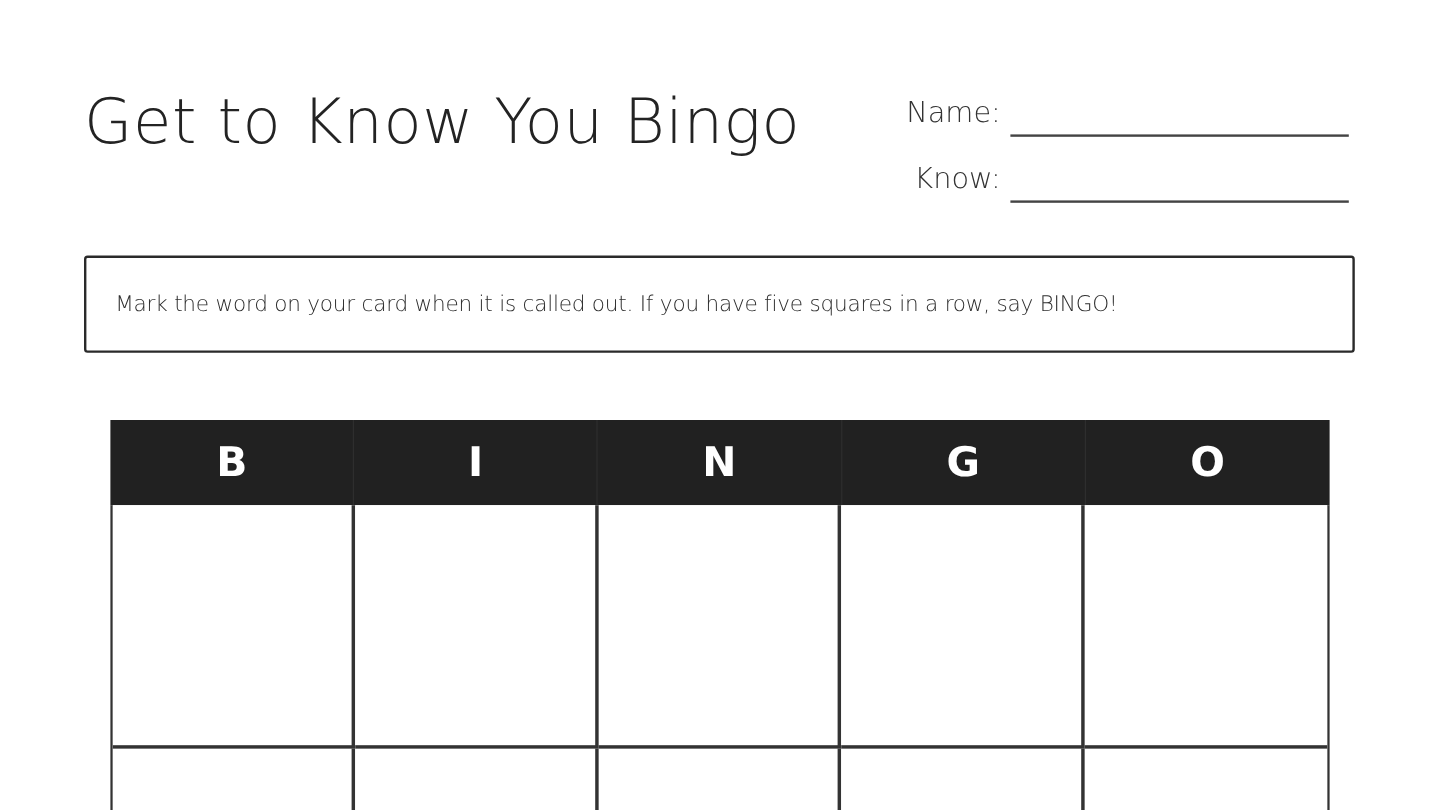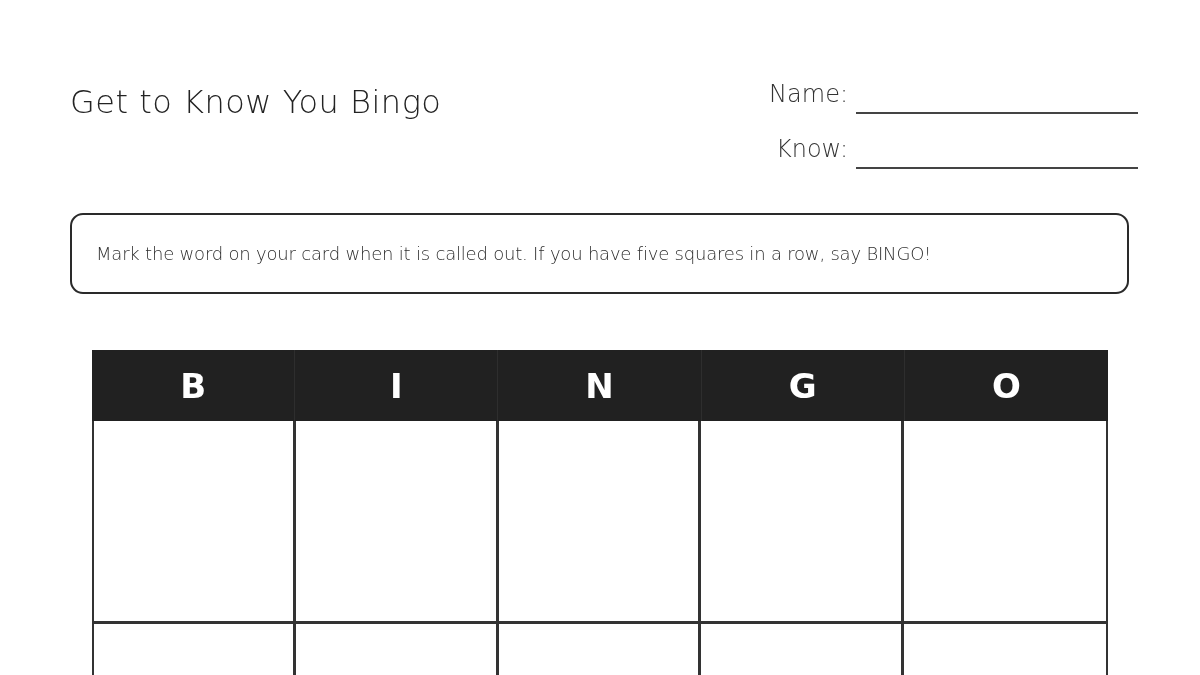--- a/index.html
+++ b/index.html
@@ -4,43 +4,43 @@
 <style>
   html, body { margin: 0; padding: 0; }
   body {
     width: 1200px; height: 675px; overflow: hidden;
     background: #ffffff; position: relative;
     font-family: "Liberation Sans", "DejaVu Sans", sans-serif;
     color: #222222;
   }
   .title {
     position: absolute; left: 70px; top: 76px;
-    font-size: 32px; font-weight: 400; letter-spacing: 0.5px;
+    font-size: 52px; font-weight: 400; letter-spacing: 0.5px;
     color: #232323; line-height: 52px;
     font-family: "DejaVu Sans", sans-serif;
     font-weight: 300;
   }
   .field {
-    position: absolute; right: 62px; display: flex; align-items: flex-end;
+    position: absolute; right: 76px; display: flex; align-items: flex-end;
   }
   .field-label {
     font-size: 24px; color: #333333; margin-right: 8px;
     line-height: 28px; font-family: "DejaVu Sans", sans-serif; font-weight: 300;
     text-align: right;
   }
   .field-line {
     width: 282px; height: 0; border-bottom: 2px solid #444444; margin-bottom: -6px;
   }
   .field-name { top: 80px; }
   .field-date { top: 135px; }
 
   .instructions {
     position: absolute; left: 70px; top: 213px;
     width: 1055px; height: 77px;
-    border: 2.5px solid #2a2a2a; border-radius: 13px;
+    border: 2.5px solid #2a2a2a; border-radius: 3px;
     box-sizing: content-box;
     display: flex; align-items: center;
   }
   .instructions-text {
     padding-left: 24px; font-size: 18px; color: #2e2e2e;
     font-family: "DejaVu Sans", sans-serif; font-weight: 300; letter-spacing: -0.2px;
   }
 
   .bingo {
     position: absolute; left: 92px; top: 350px;

